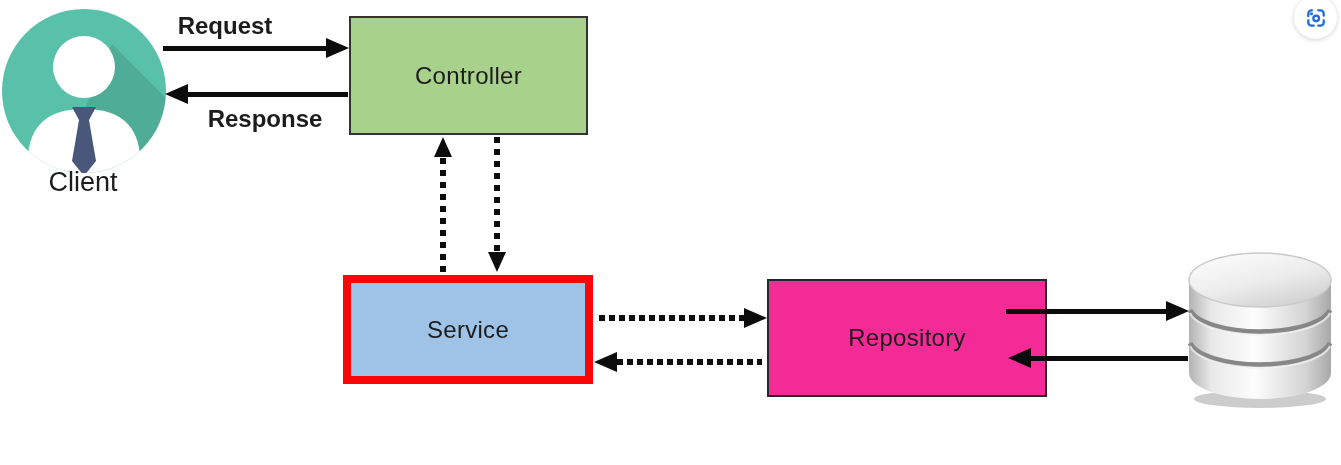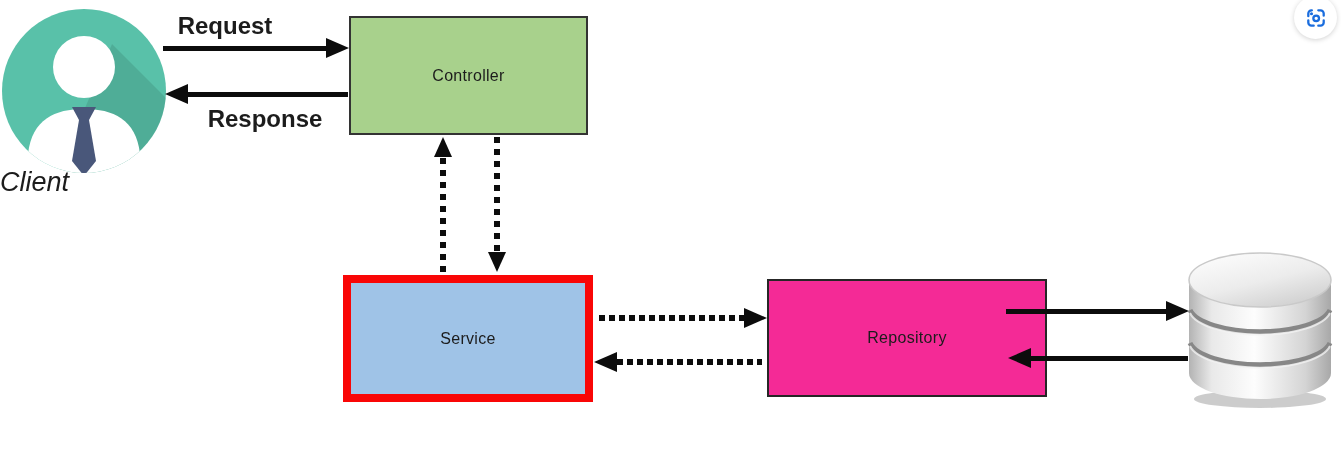--- a/index.html
+++ b/index.html
@@ -4,39 +4,39 @@
 <style>
   html,body{margin:0;padding:0;background:#ffffff;}
   #canvas{
     position:relative;width:1341px;height:465px;background:#ffffff;
     font-family:"Liberation Sans","DejaVu Sans",sans-serif;color:#1c1c1c;overflow:hidden;
   }
   .abs{position:absolute;}
   
   .node-box{
     position:absolute;display:flex;align-items:center;justify-content:center;
-    box-sizing:border-box;font-size:16px;letter-spacing:.3px;text-align:center;
+    box-sizing:border-box;font-size:24px;letter-spacing:.3px;text-align:center;
   }
   .controller{left:349px;top:16px;width:239px;height:119px;background:#a8d18c;border:2px solid #333333;}
-  .service{left:343px;top:275px;width:250px;height:127px;background:#9fc3e7;border:8px solid #f90606;}
+  .service{left:343px;top:275px;width:250px;height:109px;background:#9fc3e7;border:8px solid #f90606;}
   .repository{left:767px;top:279px;width:280px;height:118px;background:#f42a96;border:2px solid #262626;}
   
   .line-h{position:absolute;height:5px;background:#0c0c0c;}
   .line-v{position:absolute;width:6px;}
   .dash-v{background:repeating-linear-gradient(to bottom,#0c0c0c 0 6px,transparent 6px 12px);}
   .dot-h{height:6px;background:repeating-linear-gradient(to right,#0c0c0c 0 6px,transparent 6px 10px);}
   
   .head{position:absolute;width:0;height:0;}
   .head-right{border-top:10px solid transparent;border-bottom:10px solid transparent;border-left:23px solid #0c0c0c;}
   .head-left{border-top:10px solid transparent;border-bottom:10px solid transparent;border-right:23px solid #0c0c0c;}
   .head-up{border-left:9px solid transparent;border-right:9px solid transparent;border-bottom:20px solid #0c0c0c;}
   .head-down{border-left:9px solid transparent;border-right:9px solid transparent;border-top:20px solid #0c0c0c;}
   
   .edge-label{position:absolute;font-size:24px;text-align:center;font-weight:bold;}
-  .node-label{position:absolute;font-size:27px;text-align:left;font-style:italic;}
+  .node-label{position:absolute;font-size:27px;text-align:center;}
   
   .lens-btn{
     position:absolute;left:1294px;top:-4px;width:43px;height:43px;border-radius:50%;
     background:#ffffff;box-shadow:0 1px 5px rgba(0,0,0,.18);display:flex;align-items:center;justify-content:center;
     cursor:pointer;
   }
 </style>
 </head>
 <body>
 

